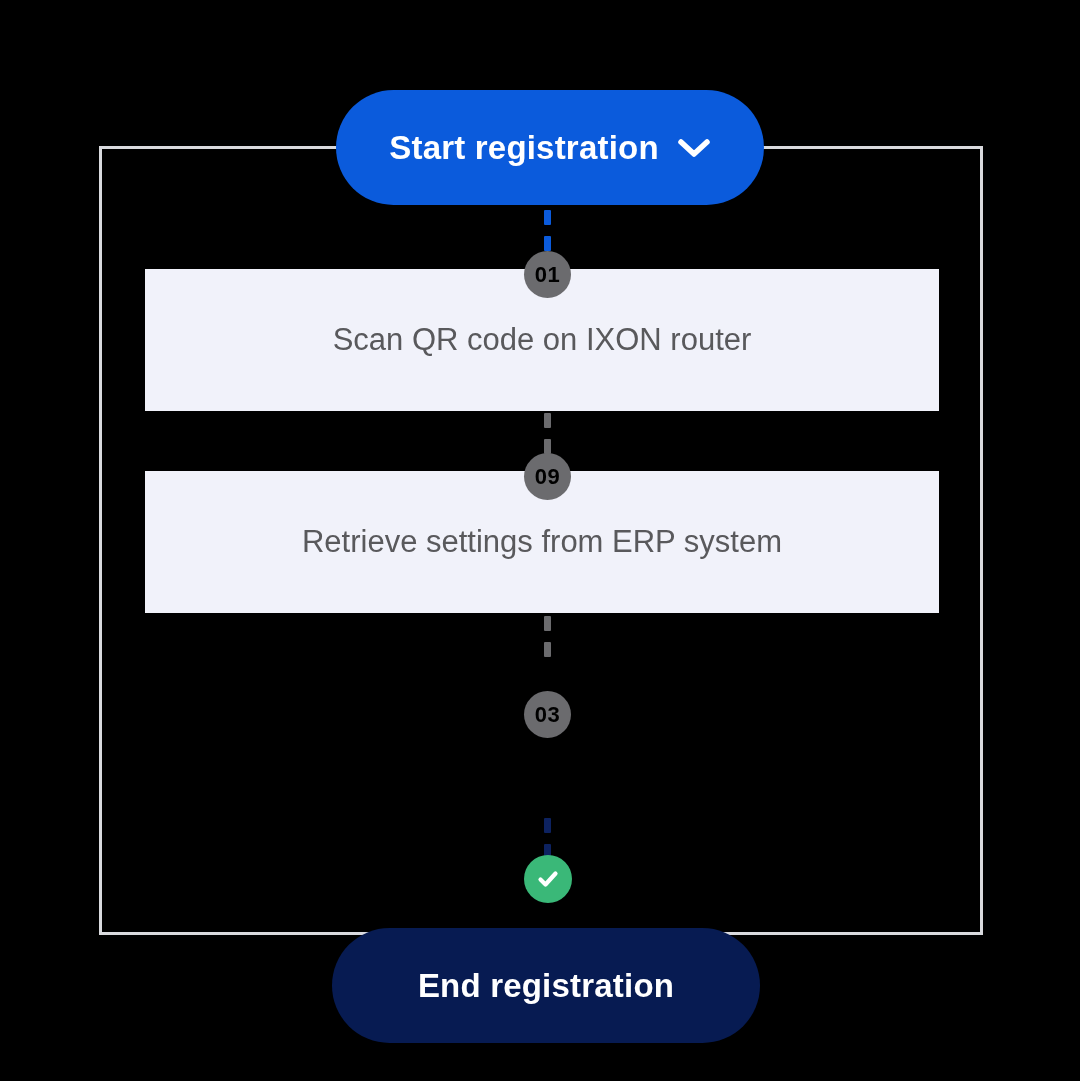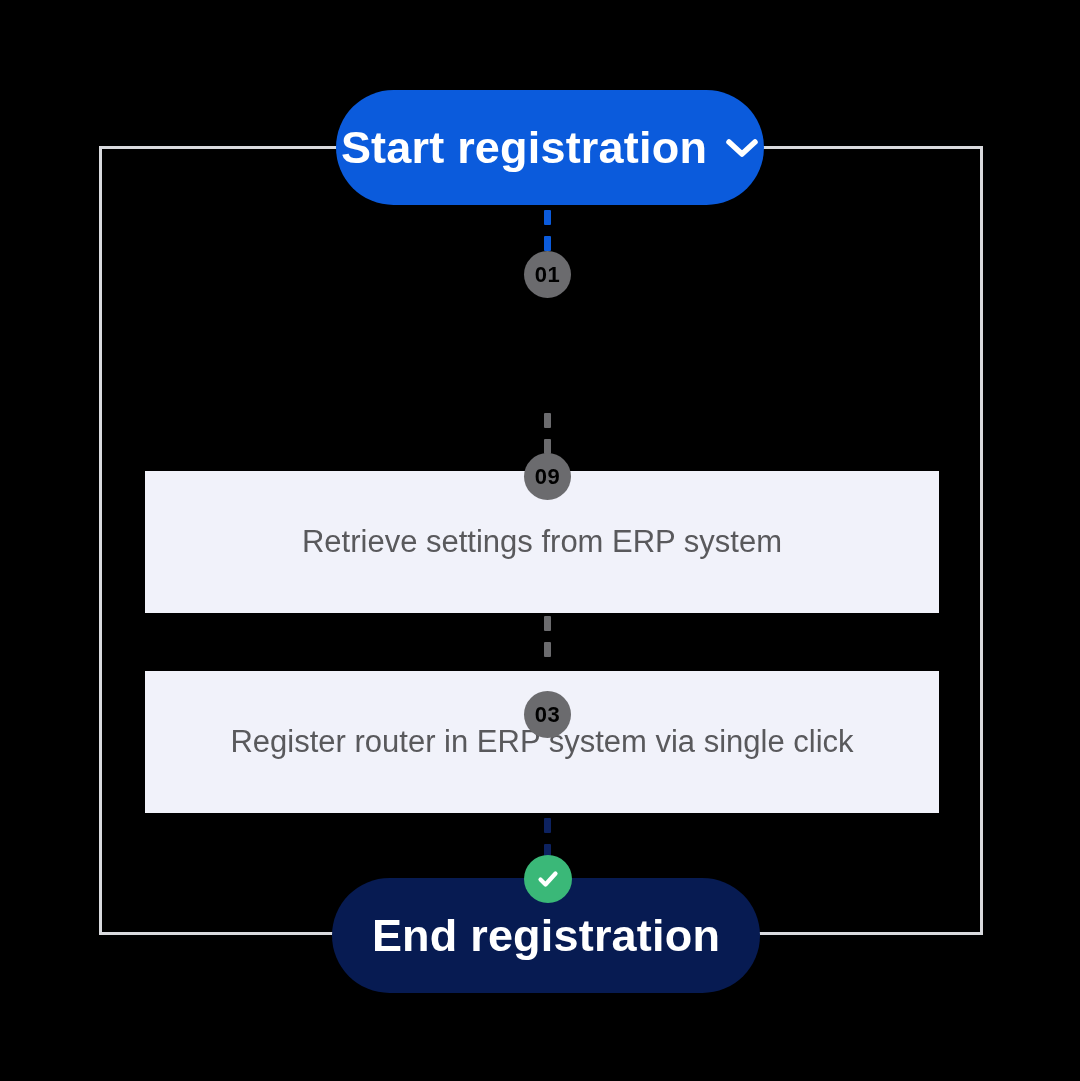--- a/index.html
+++ b/index.html
@@ -36,35 +36,35 @@
 
   
   .pill {
     position: absolute;
     display: flex;
     align-items: center;
     justify-content: center;
     gap: 18px;
     border-radius: 60px;
     color: #ffffff;
-    font-size: 45px;
+    font-size: 33px;
     font-weight: bold;
     letter-spacing: 0.2px;
     box-sizing: border-box;
   }
   .pill-start {
     left: 336px;
     top: 90px;
     width: 428px;
     height: 115px;
     background: #0b5bdc;
   }
   .pill-end {
     left: 332px;
-    top: 878px;
+    top: 928px;
     width: 428px;
     height: 115px;
     background: #071b52;
   }
   .pill-label {
     line-height: 1;
     white-space: nowrap;
   }
 
   .chevron-down-icon {
@@ -178,20 +178,23 @@
         <path d="M4 5 L17 17 L30 5" fill="none" stroke="#ffffff" stroke-width="5.5" stroke-linecap="round" stroke-linejoin="round"></path>
       </svg>
     </span>
   </div>
 
   <div class="connector conn-1">
     <span></span>
     <span></span>
   </div>
 
+  <div class="step-card card-1">
+    <div class="step-card-text">Scan QR code on IXON router</div>
+  </div>
   <div class="step-badge badge-1">
     <span>01</span>
   </div>
 
   <div class="connector conn-2">
     <span></span>
     <span></span>
   </div>
 
   <div class="step-card card-2">
@@ -199,23 +202,20 @@
   </div>
   <div class="step-badge badge-2">
     <span>09</span>
   </div>
 
   <div class="connector conn-3">
     <span></span>
     <span></span>
   </div>
 
-  <div class="step-card card-3">
-    <div class="step-card-text">Register router in ERP system via single click</div>
-  </div>
   <div class="step-badge badge-3">
     <span>03</span>
   </div>
 
   <div class="connector conn-4">
     <span></span>
     <span></span>
   </div>
 
   <div class="pill pill-end">

